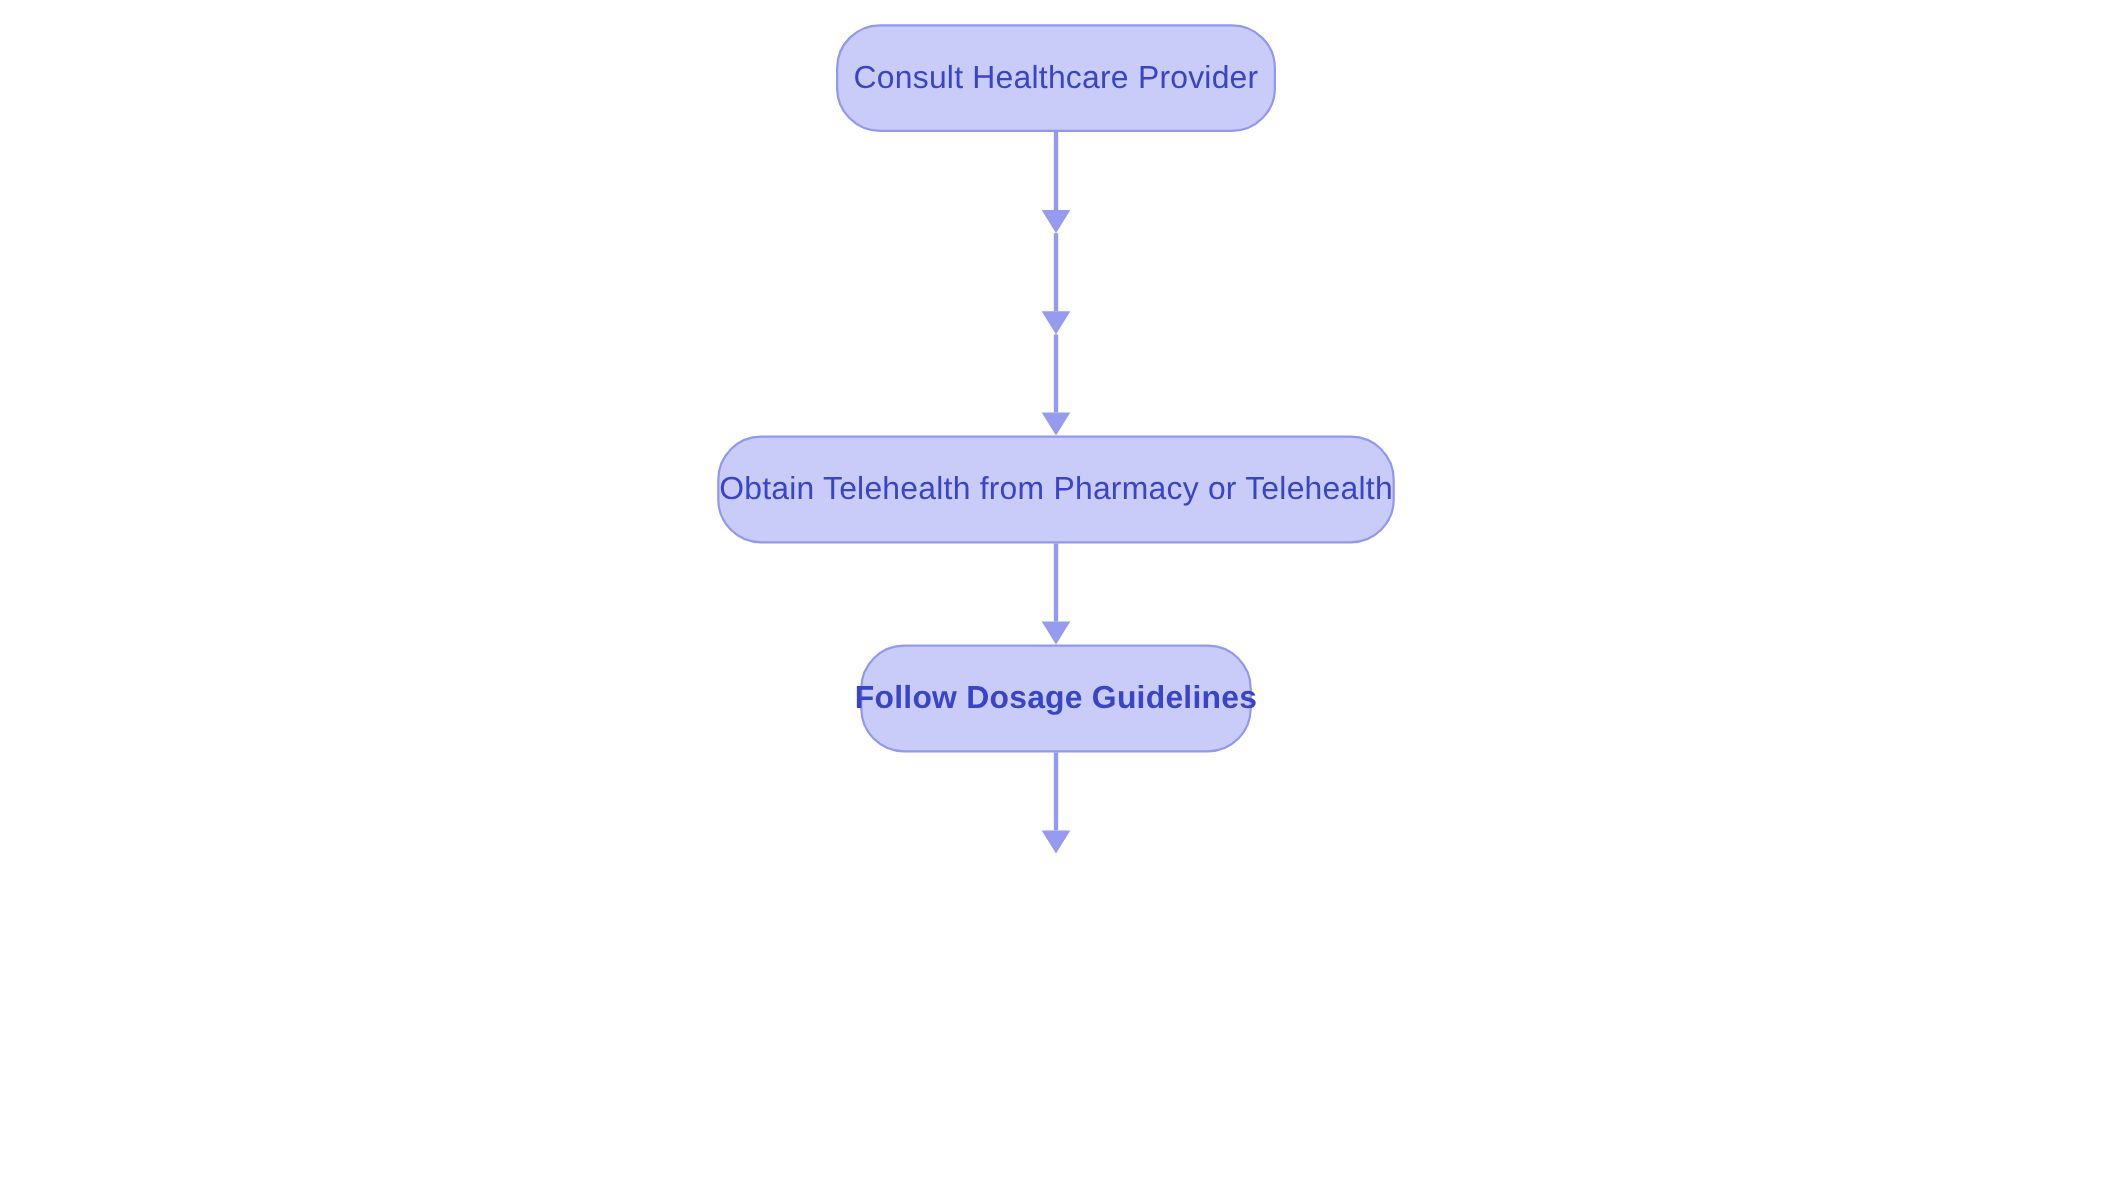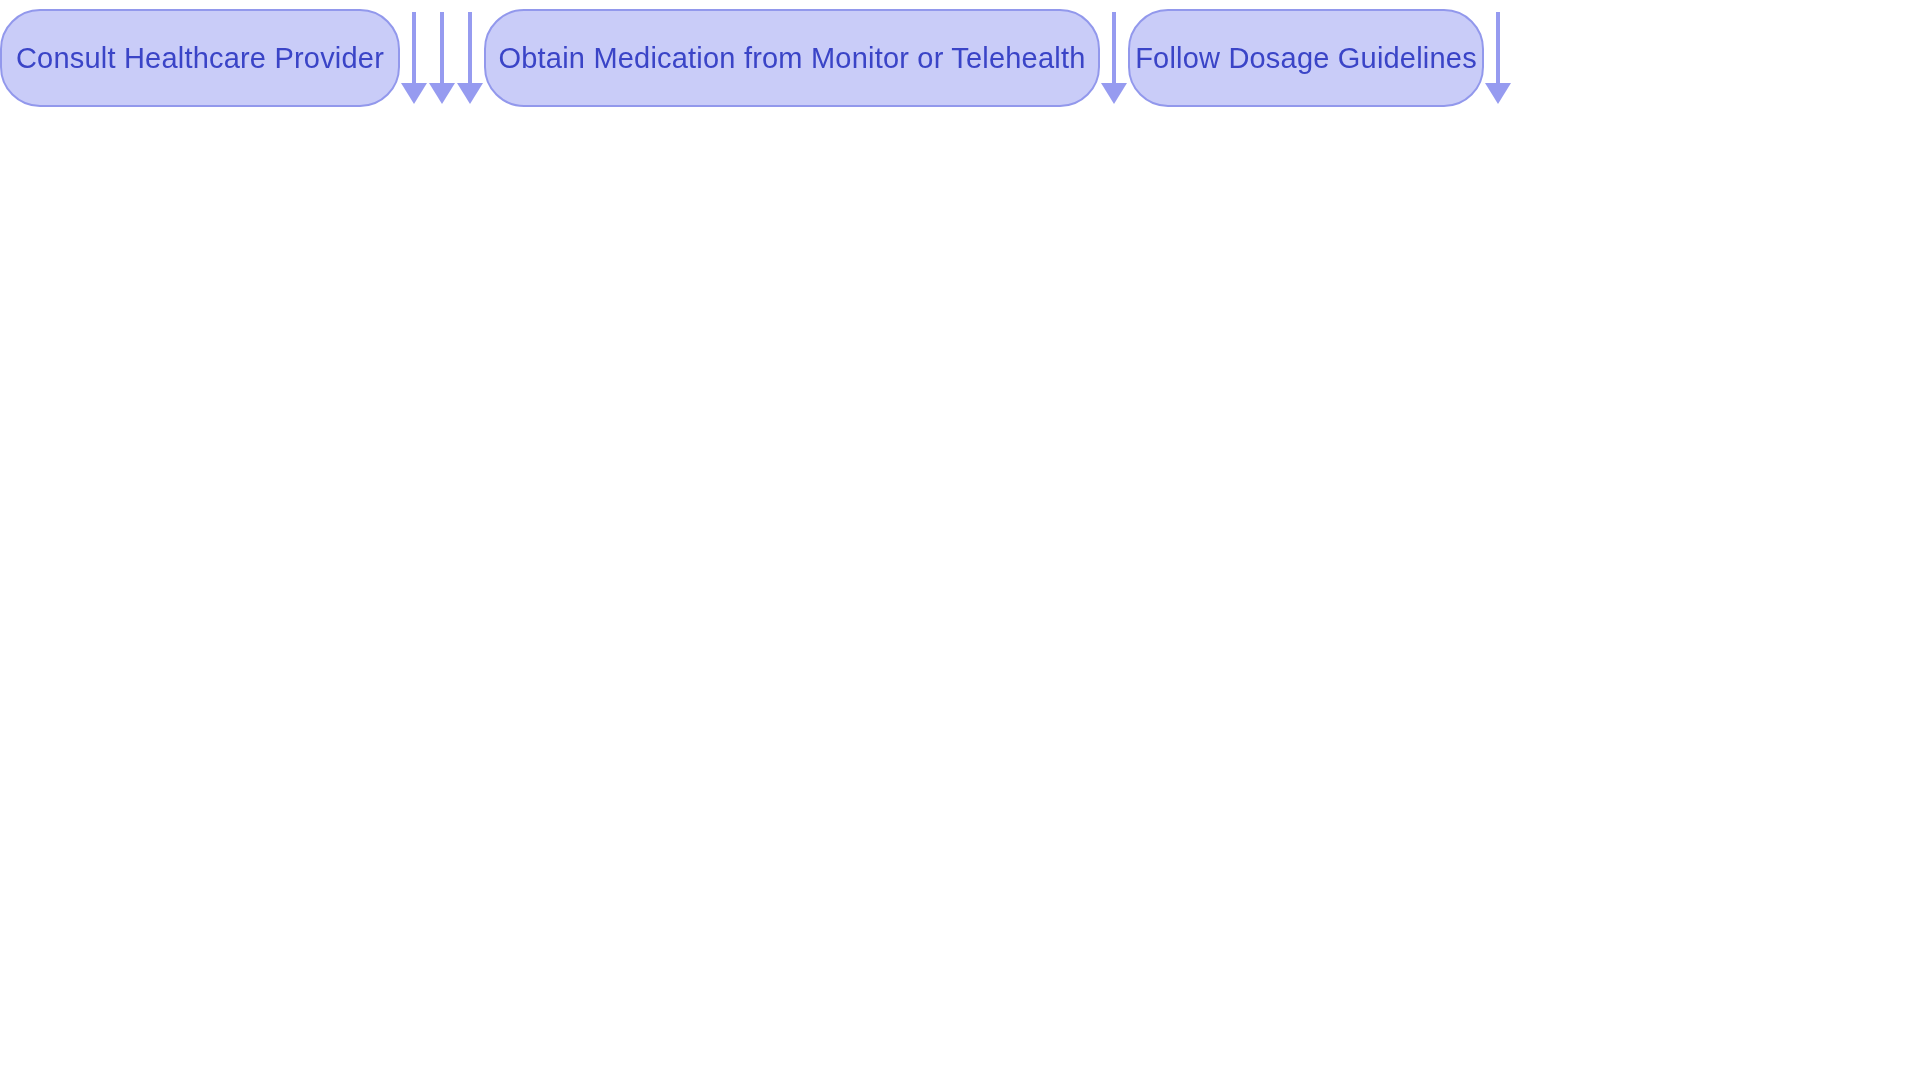--- a/index.html
+++ b/index.html
@@ -15,44 +15,44 @@
     font-family:"Liberation Sans","DejaVu Sans",sans-serif;
     width:1920px;height:1083px;overflow:hidden;
   }
   .canvas{
     position:relative;
     width:1920px;height:1083px;
     background:var(--bg);
   }
   .flow{
     display:flex;
-    flex-direction:row;
+    flex-direction:column;
     align-items:center;
-    padding-top:9px;
+    padding-top:22px;
   }
   .node{
     height:98px;
     border:2px solid var(--node-border);
     border-radius:40px;
     background:var(--node-fill);
     color:var(--node-text);
     display:flex;
     align-items:center;
     justify-content:center;
     font-size:29px;
     font-weight:500;
     letter-spacing:.2px;
     white-space:nowrap;
     flex:0 0 auto;
   }
   .n1{width:400px;}
   .n2{width:496px;}
   .n3{width:262px;}
   .n4{width:616px;}
-  .n5{width:356px;}
+  .n5{width:356px;font-weight:bold;}
   .n6{width:568px;}
   .connector{
     position:relative;
     width:28px;
     height:92px;
     flex:0 0 auto;
   }
   .connector .arrow-line{
     position:absolute;
     left:50%;
@@ -94,21 +94,21 @@
       <div class="arrow-head"></div>
     </div>
 
 
     <div class="connector">
       <div class="arrow-line"></div>
       <div class="arrow-head"></div>
     </div>
 
     <div class="node n4">
-      <span>Obtain Medication from Monitor or Telehealth</span>
+      <span>Obtain Telehealth from Pharmacy or Telehealth</span>
     </div>
 
     <div class="connector">
       <div class="arrow-line"></div>
       <div class="arrow-head"></div>
     </div>
 
     <div class="node n5">
       <span>Follow Dosage Guidelines</span>
     </div>

